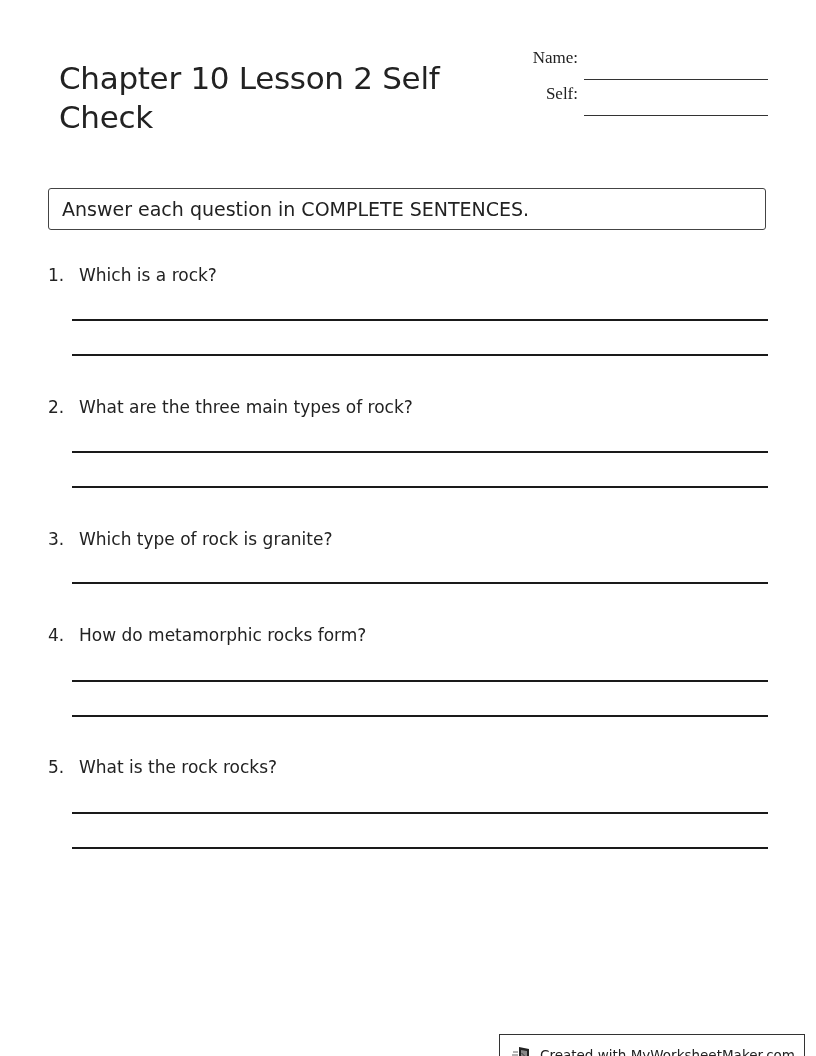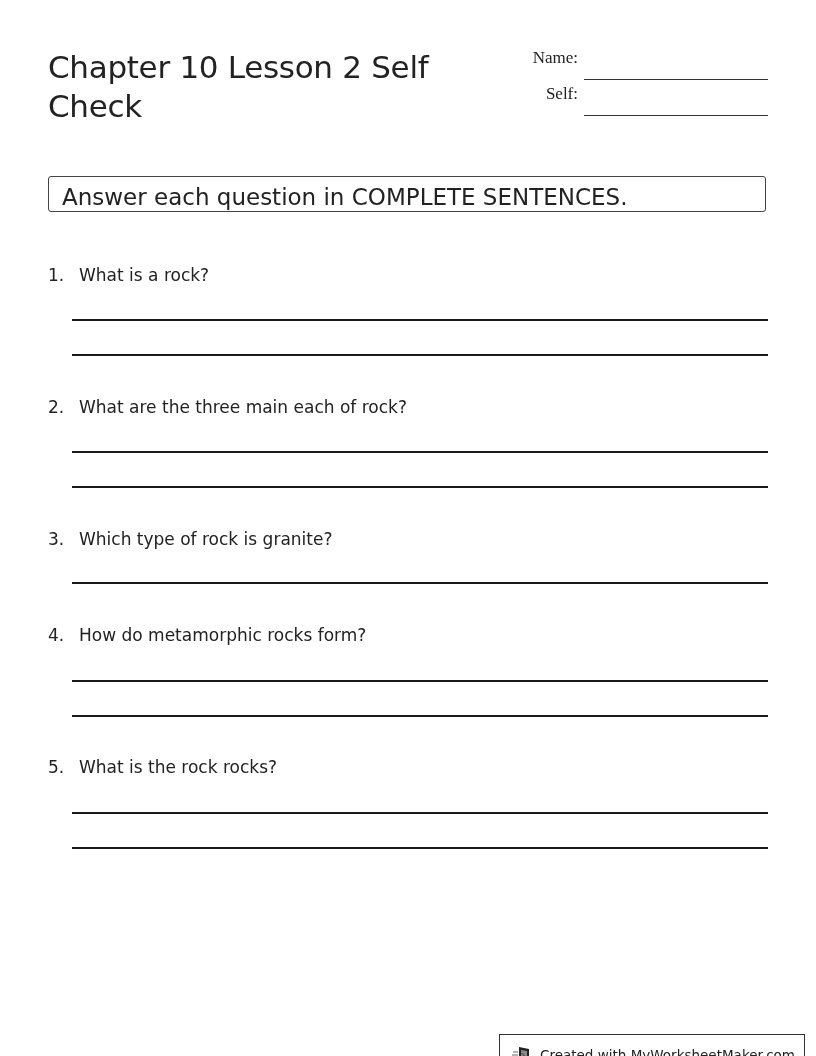--- a/index.html
+++ b/index.html
@@ -1,27 +1,27 @@
 <!DOCTYPE html>
 <html><head>
 <meta charset="utf-8">
 <style>
   html, body { margin: 0; padding: 0; background: #ffffff; }
   body { width: 816px; height: 1056px; position: relative; overflow: hidden;
          font-family: "DejaVu Sans", "Liberation Sans", sans-serif; color: #222; }
   .title { position: absolute; left: 48px; top: 48px; width: 420px;
            font-size: 31px; line-height: 39px; color: #222; font-weight: normal;
-           letter-spacing: -0.3px; margin: 0; }
+           letter-spacing: -0.3px; margin: 11px; }
   .meta { position: absolute; left: 500px; width: 268px; height: 24px; }
   .meta .label { position: absolute; right: 190px; bottom: 12px;
                  font-family: "Liberation Serif", "DejaVu Serif", serif; font-size: 17px; color: #222; }
   .meta .line { position: absolute; left: 84px; right: 0; bottom: 0; border-bottom: 1.2px solid #333; height: 0; }
-  .instructions { position: absolute; left: 48px; top: 176px; width: 718px; height: 36px;
+  .instructions { position: absolute; left: 48px; top: 188px; width: 718px; height: 42px;
                   box-sizing: border-box; border: 1px solid #444; border-radius: 3px;
-                  font-size: 23px; line-height: 40px; padding-left: 13px; color: #222; }
+                  font-size: 19px; line-height: 40px; padding-left: 13px; color: #222; }
   .question { position: absolute; left: 48px; width: 720px; font-size: 17px; line-height: 24px; color: #222; }
   .question .num { position: absolute; left: 0; }
   .question .text { position: absolute; left: 31px; white-space: nowrap; }
   .answer-line { position: absolute; left: 72px; width: 696px; height: 2px; background: #1a1a1a; }
   .footer { position: absolute; left: 499px; top: 1034px; width: 306px; height: 42px;
             box-sizing: border-box; border: 1px solid #333; display: flex; align-items: center;
             font-size: 13.5px; color: #222; }
   .footer .logo { width: 22px; height: 22px; margin-left: 12px; margin-right: 6px; }
 </style>
 </head>
@@ -35,28 +35,28 @@
 </div>
 <div class="meta" style="top:92px;">
   <span class="label">Self:</span>
   <span class="line"></span>
 </div>
 
 <div class="instructions">Answer each question in COMPLETE SENTENCES.</div>
 
 <div class="question" style="top:263px;">
   <span class="num">1.</span>
-  <span class="text">What is a rock?</span>
+  <span class="text">Which is a rock?</span>
 </div>
 <div class="answer-line" style="top:319px;"></div>
 <div class="answer-line" style="top:354px;"></div>
 
 <div class="question" style="top:395px;">
   <span class="num">2.</span>
-  <span class="text">What are the three main each of rock?</span>
+  <span class="text">What are the three main types of rock?</span>
 </div>
 <div class="answer-line" style="top:451px;"></div>
 <div class="answer-line" style="top:486px;"></div>
 
 <div class="question" style="top:527px;">
   <span class="num">3.</span>
   <span class="text">Which type of rock is granite?</span>
 </div>
 <div class="answer-line" style="top:582px;"></div>
 

